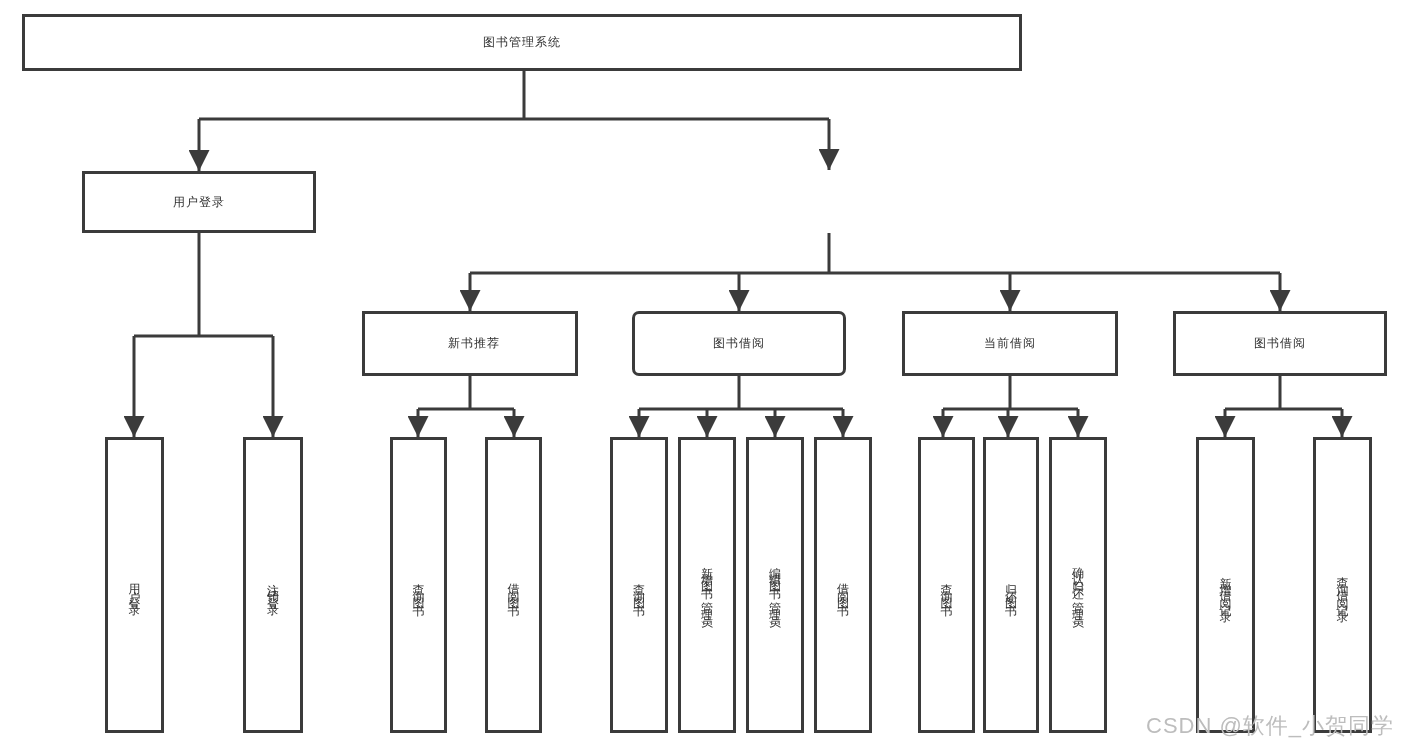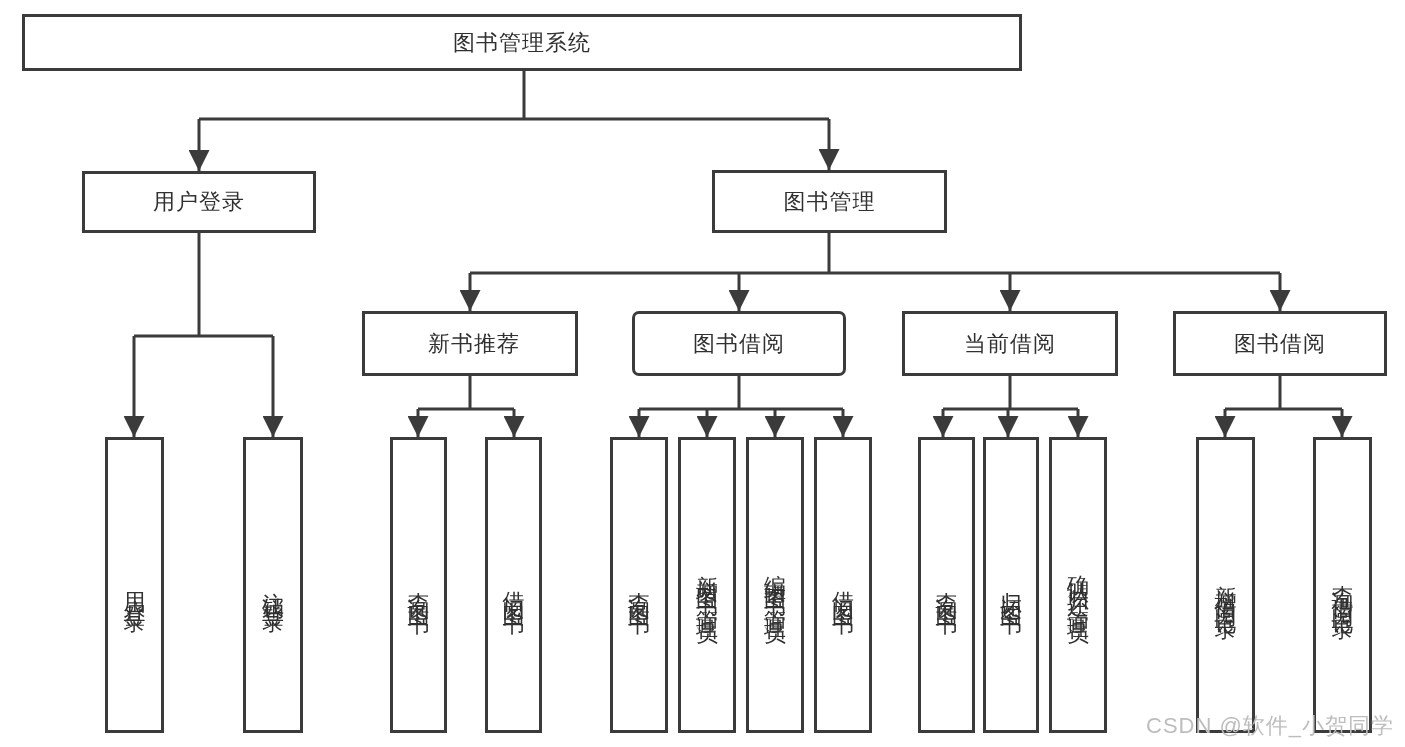--- a/index.html
+++ b/index.html
@@ -21,21 +21,21 @@
   .cl{stroke:var(--line);stroke-width:3;fill:none;}
   .ah{fill:var(--line);}
   .box{
     position:absolute;
     box-sizing:border-box;
     background:#ffffff;
     border:3px solid var(--line);
     display:flex;
     align-items:center;
     justify-content:center;
-    font-size:22px;
+    font-size:12px;
     letter-spacing:1px;
     color:var(--text);
     z-index:2;
   }
   .leaf{
     writing-mode:vertical-rl;
     letter-spacing:7px;
     line-height:1;
     padding-top:6px;
   }
@@ -105,21 +105,20 @@
     <g>
       <path class="cl" d="M1280,376 V409 M1225,409 H1342"></path>
       <line class="cl" x1="1225" y1="409" x2="1225" y2="437" marker-end="url(#arrow)"></line>
       <line class="cl" x1="1342" y1="409" x2="1342" y2="437" marker-end="url(#arrow)"></line>
     </g>
   </svg>
 
   <div class="box" style="left:22px;top:14px;width:1000px;height:57px;">图书管理系统</div>
 
   <div class="box" style="left:82px;top:171px;width:234px;height:62px;">用户登录</div>
-  <div class="box" style="left:712px;top:170px;width:235px;height:63px;">图书管理</div>
 
   <div class="box" style="left:362px;top:311px;width:216px;height:65px;padding-left:8px;">新书推荐</div>
   <div class="box" style="left:632px;top:311px;width:214px;height:65px;border-radius:7px;">图书借阅</div>
   <div class="box" style="left:902px;top:311px;width:216px;height:65px;font-family:Liberation Serif, serif;">当前借阅</div>
   <div class="box" style="left:1173px;top:311px;width:214px;height:65px;">图书借阅</div>
 
   <div class="box leaf" style="left:105px;top:437px;width:59px;height:296px;">用户登录</div>
   <div class="box leaf" style="left:243px;top:437px;width:60px;height:296px;">注销登录</div>
 
   <div class="box leaf" style="left:390px;top:437px;width:57px;height:296px;">查询图书</div>

